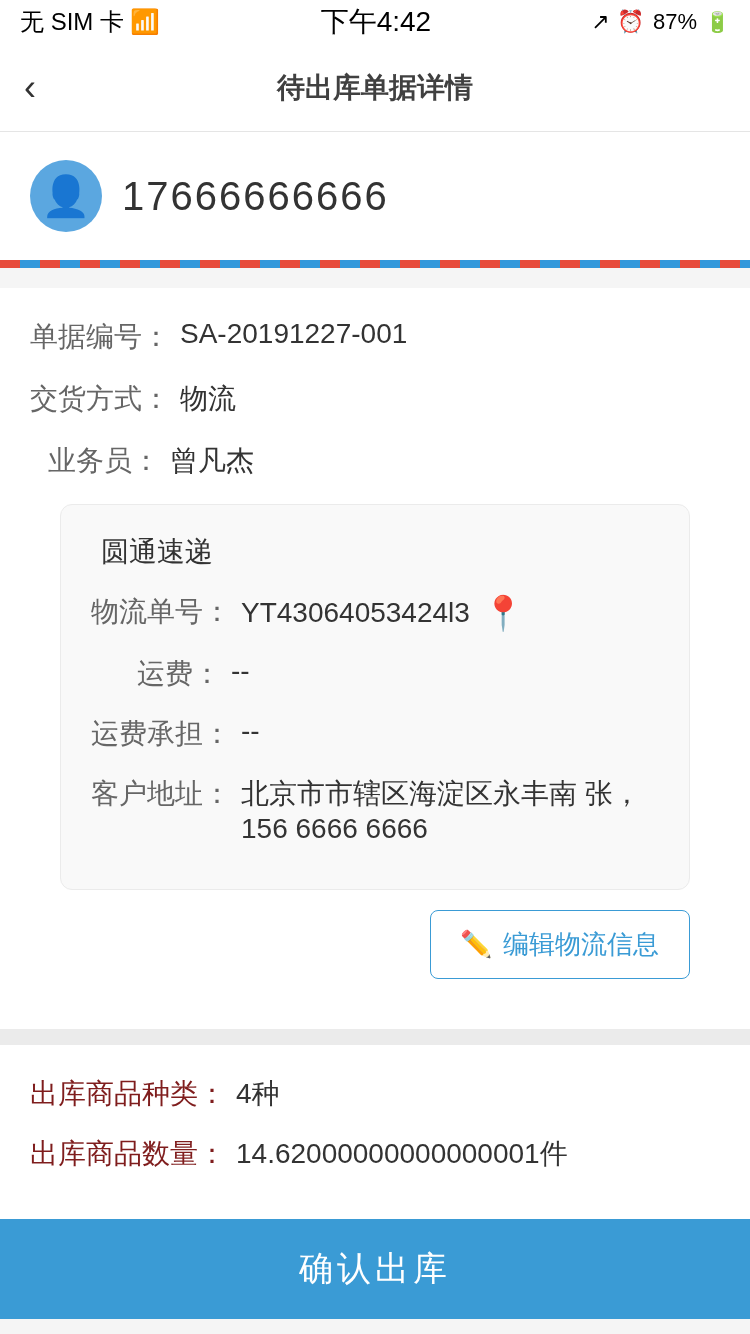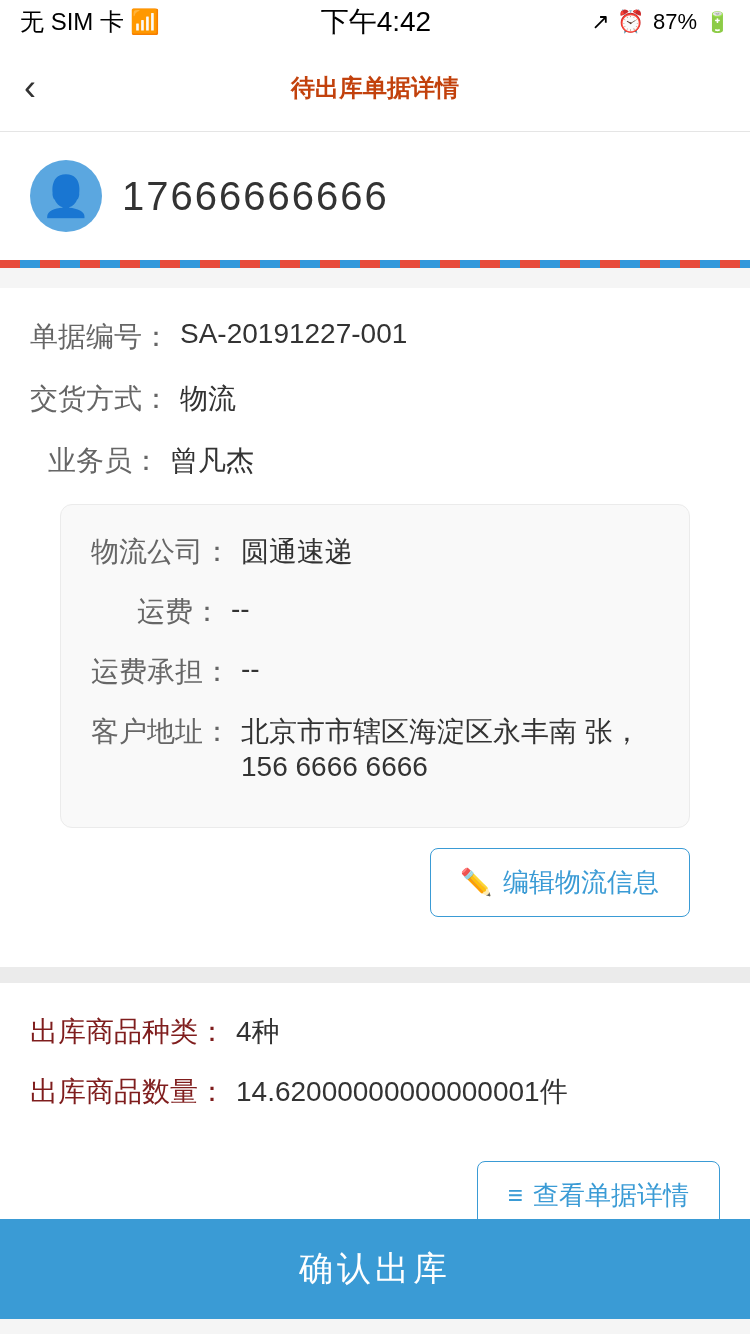--- a/index.html
+++ b/index.html
@@ -39,23 +39,23 @@
       border-bottom: 1px solid #e5e5e5;
     }
     .nav-back {
       position: absolute;
       left: 24px;
       font-size: 36px;
       color: #333;
       cursor: pointer;
     }
     .nav-title {
-      font-size: 24px;
+      font-size: 28px;
       font-weight: 600;
-      color: #c2410c;
+      color: #404040;
     }
 
     
     .dashed-border {
       height: 8px;
       background: repeating-linear-gradient(
         90deg,
         #e74c3c 0px, #e74c3c 20px,
         #3498db 20px, #3498db 40px
       );
@@ -286,22 +286,30 @@
     <span class="info-label">交货方式：</span>
     <span class="info-value">物流</span>
   </div>
   <div class="info-row">
     <span class="info-label">业务员：</span>
     <span class="info-value">曾凡杰</span>
   </div>
 
   <div class="logistics-card">
     <div class="logistics-row">
-      <span class="logistics-label">物流公司：</span>
       <span class="logistics-value">圆通速递</span>
+    </div>
+    <div class="logistics-row">
+      <span class="logistics-label">物流单号：</span>
+      <span class="logistics-value">
+        <span class="logistics-value-row">
+          <span>YT43064053424l3</span>
+          <span class="location-icon">📍</span>
+        </span>
+      </span>
     </div>
     <div class="logistics-row">
       <span class="logistics-label">运费：</span>
       <span class="logistics-value">--</span>
     </div>
     <div class="logistics-row">
       <span class="logistics-label">运费承担：</span>
       <span class="logistics-value">--</span>
     </div>
     <div class="logistics-row">

